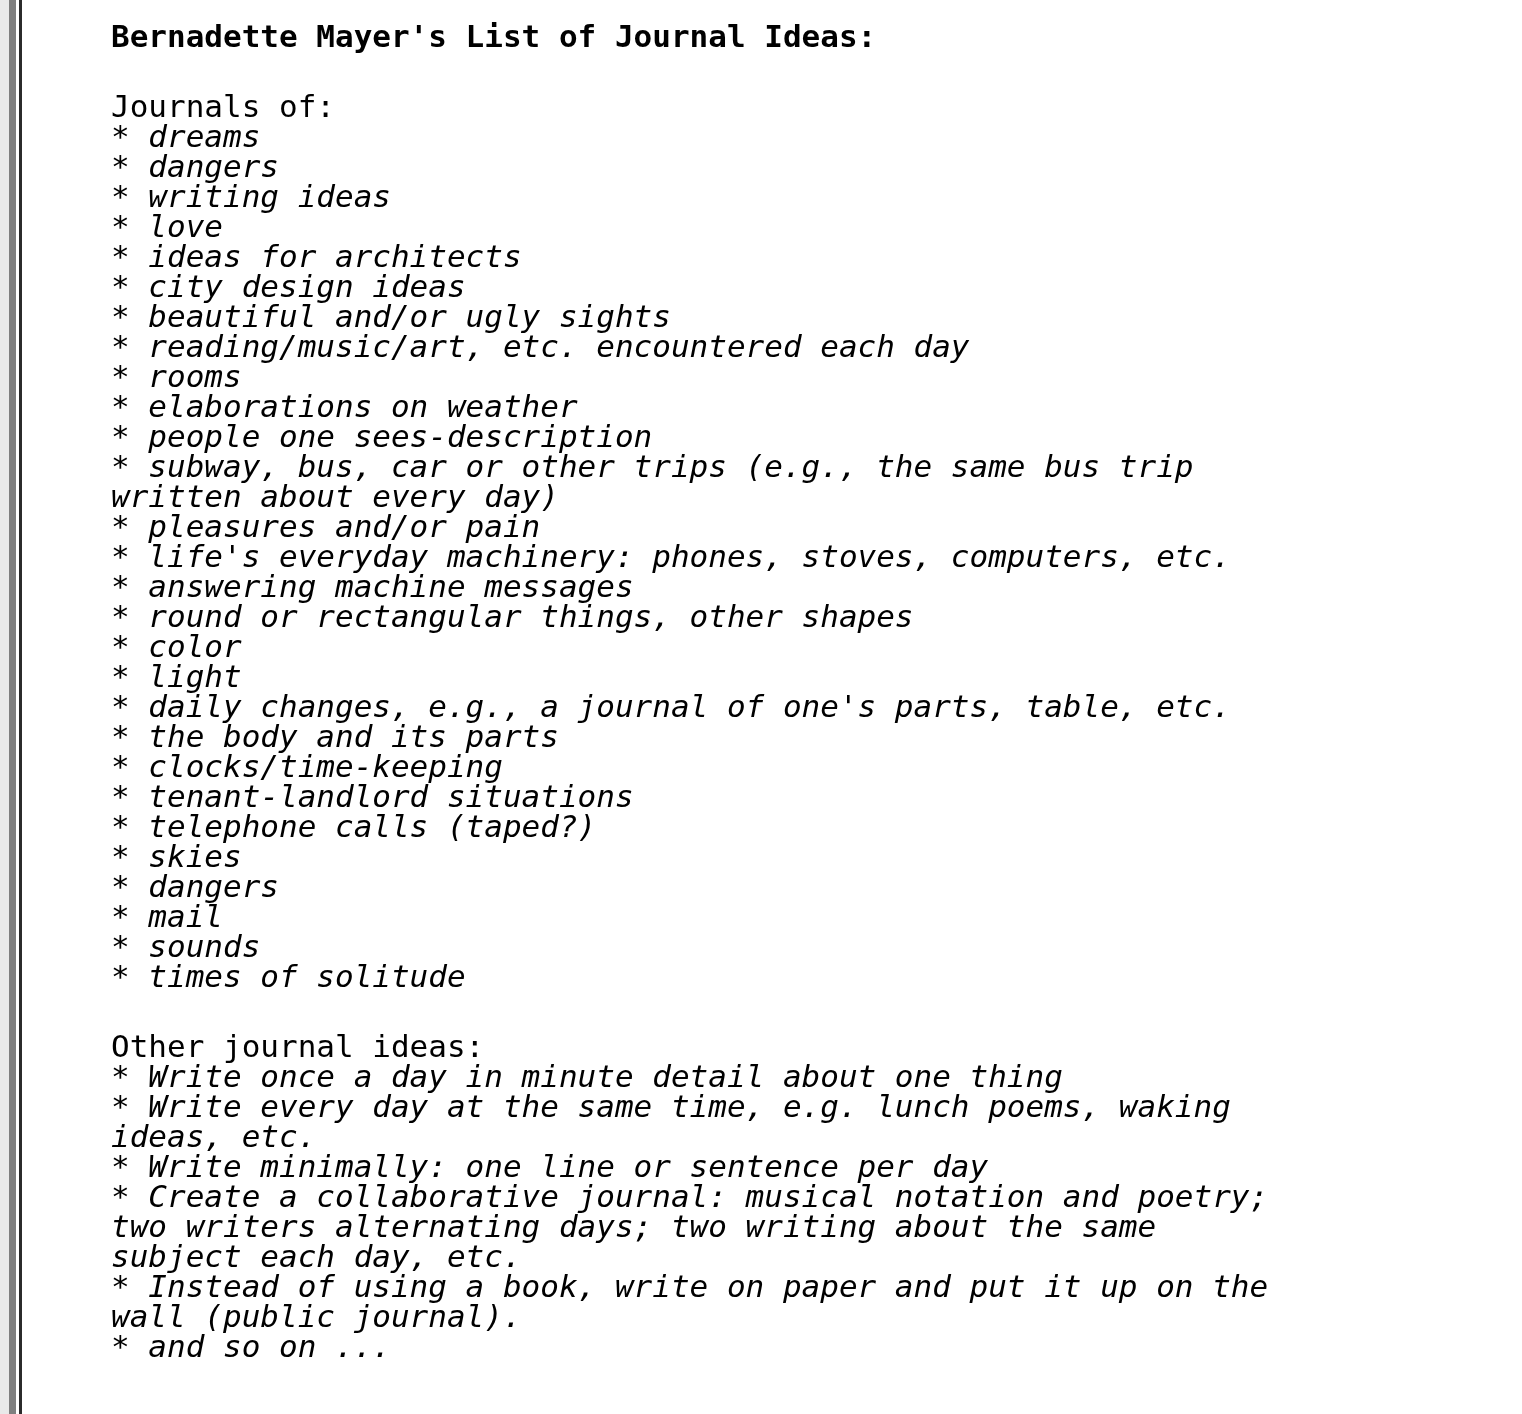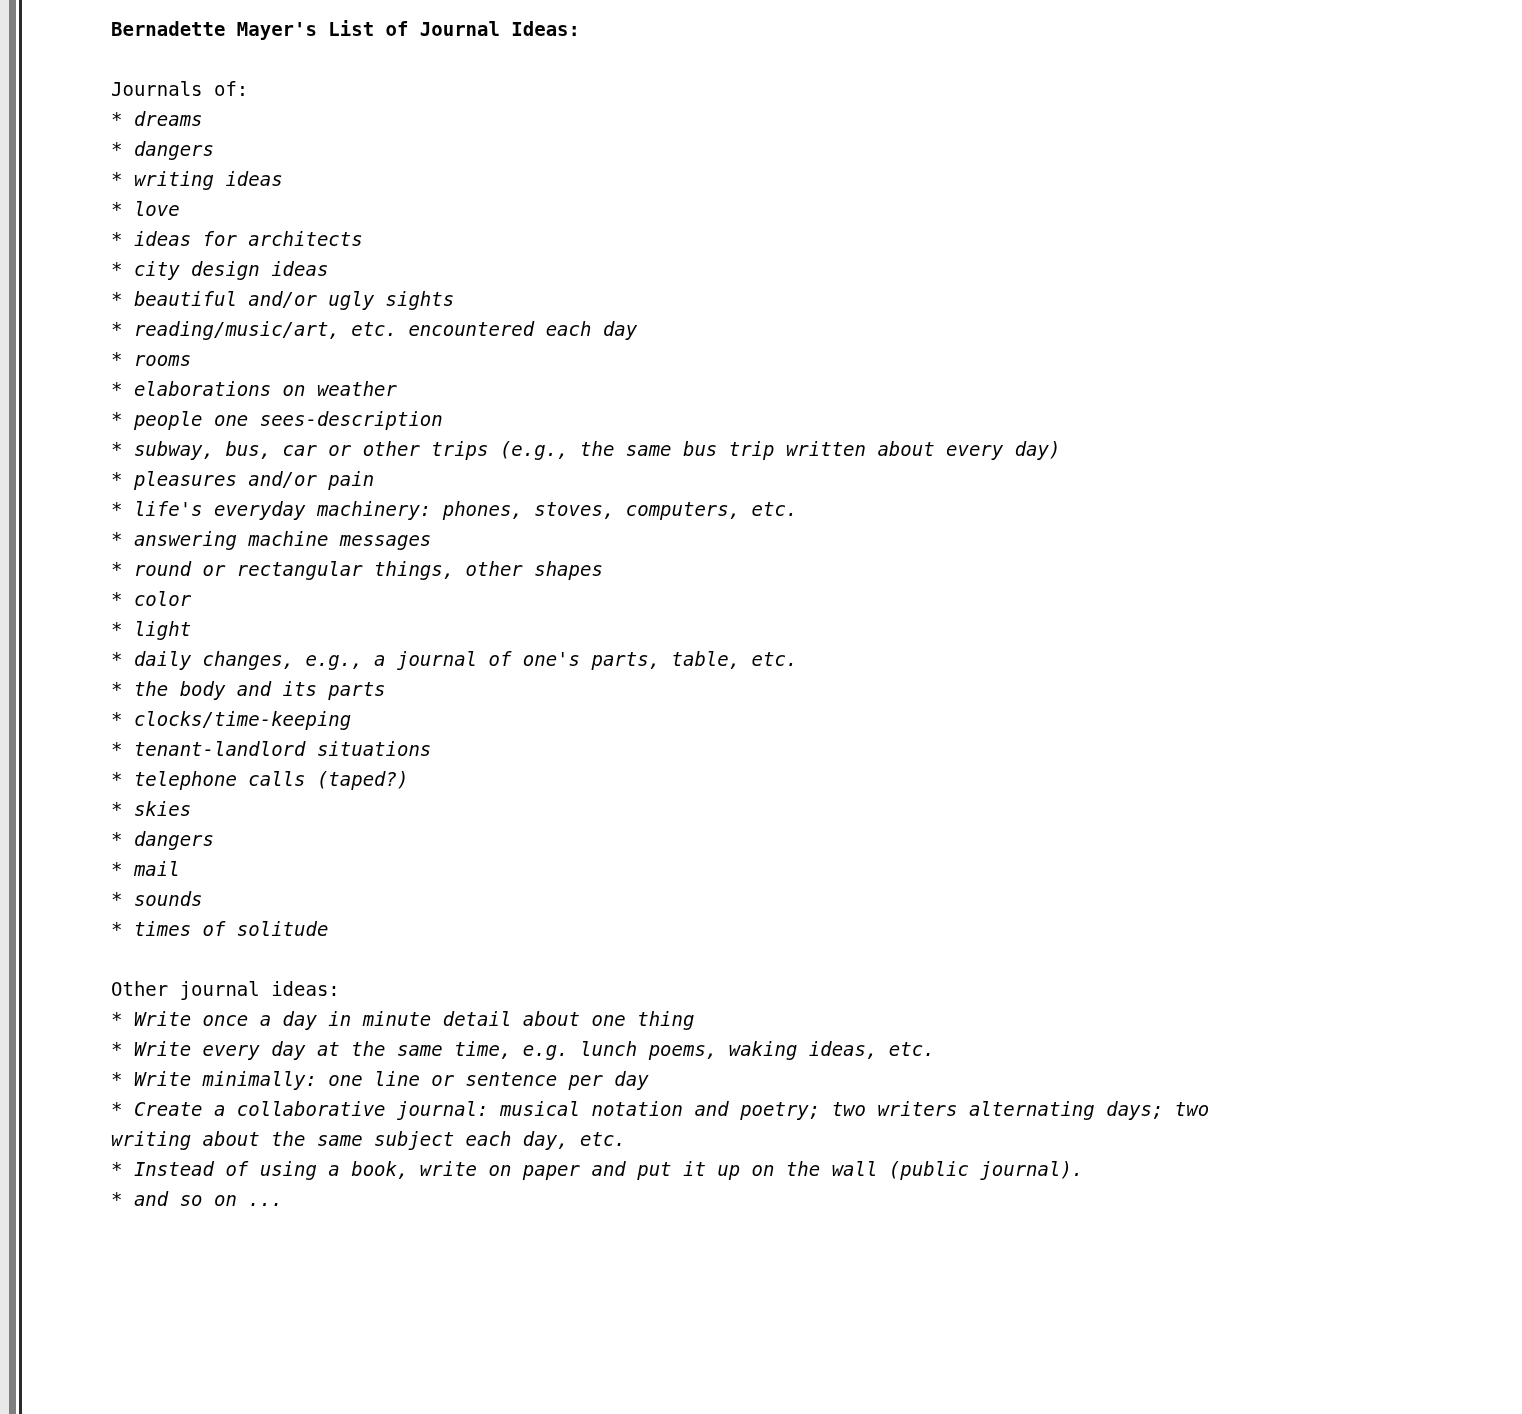--- a/index.html
+++ b/index.html
@@ -31,34 +31,34 @@
   .edge-dark {
     position: absolute;
     left: 19px; top: 0;
     width: 3px; height: 100%;
     background: #2b2b2b;
   }
   
   .content {
     position: absolute;
     left: 111px;
-    top: 14px;
+    top: 21px;
     width: 1172px;              
-    font-size: 19px;
+    font-size: 31px;
     line-height: 30px;
     letter-spacing: 0;
   }
   .doc-title {
     font-weight: bold;
     white-space: pre-wrap;
     word-break: normal;
     overflow-wrap: break-word;
   }
   .section-heading {
-    margin-top: 30px;           
+    margin-top: 40px;           
     white-space: pre-wrap;
   }
   .idea-line {
     white-space: pre-wrap;
     word-break: normal;
     overflow-wrap: break-word;
     font-style: italic;
   }
 </style>
 </head>

